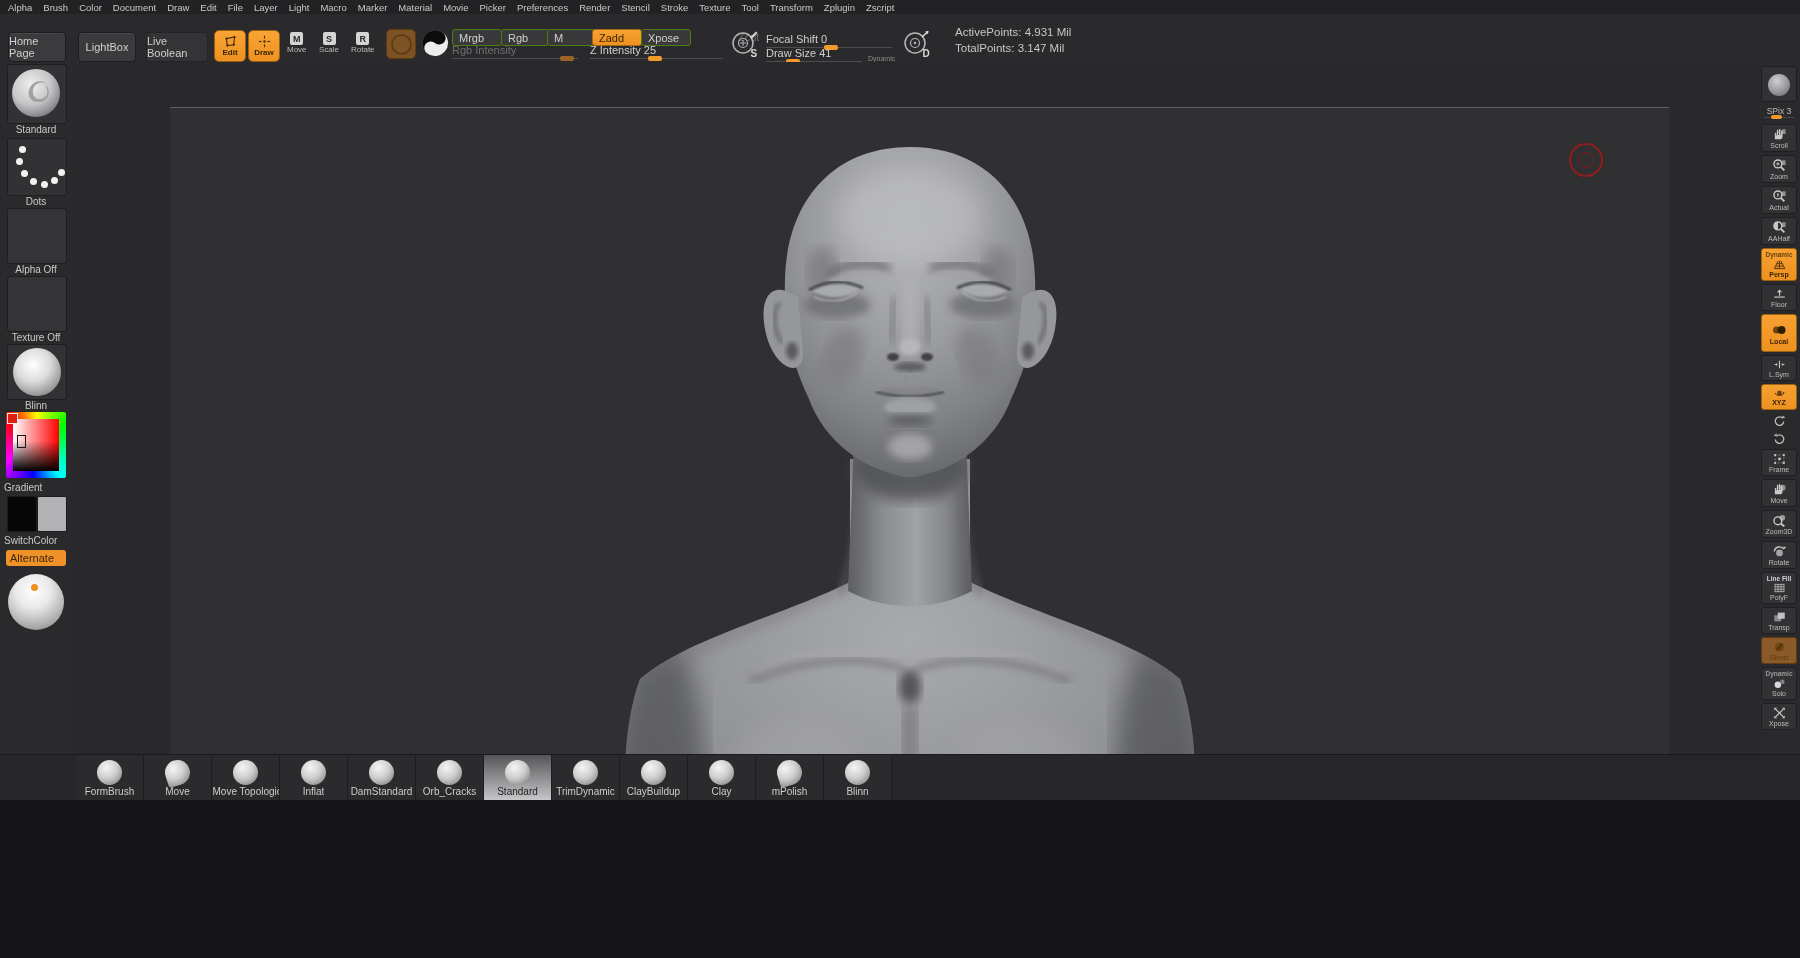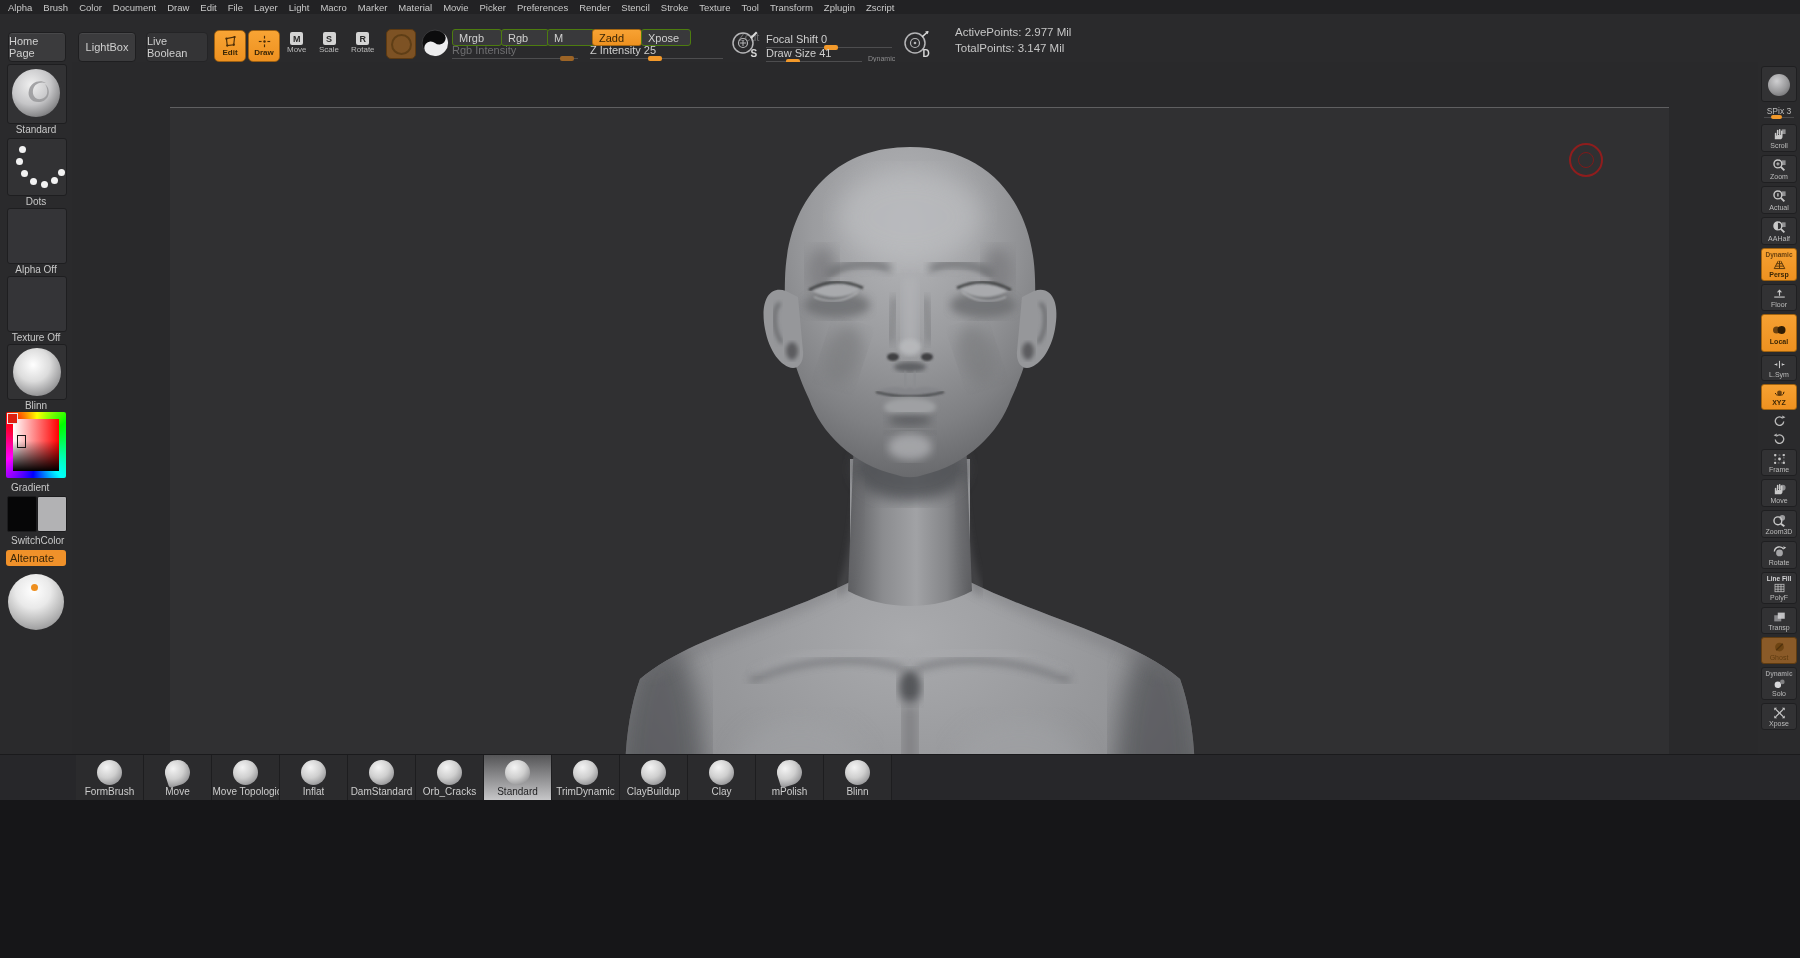--- a/index.html
+++ b/index.html
@@ -45,21 +45,21 @@
   .canvas{position:absolute;left:72px;top:62px;right:42px;bottom:46px;background:#29292b;}
   .document{position:absolute;left:98px;top:45px;width:1499px;height:783px;background:#303032;
             border-top:1px solid #5f5f61;border-bottom:1px solid #5f5f61;}
   .cursor{position:absolute;left:1507px;top:81px;width:36px;height:36px;pointer-events:none;}
   .cursor .o{position:absolute;left:1px;top:1px;width:30px;height:30px;border:2px solid #8f1d1d;border-radius:50%;}
   .cursor .i{position:absolute;left:9px;top:9px;width:15px;height:15px;border:1.5px solid #7d1a1a;border-radius:50%;}
   
   .leftbar{position:absolute;left:0;top:62px;width:72px;bottom:46px;background:#2a2a2c;}
   .lp{position:absolute;left:7px;width:58px;background:#323234;border:1px solid #1e1e20;border-radius:3px;overflow:hidden;}
   .lp-label{position:absolute;left:0;width:72px;text-align:center;font-size:10px;color:#c8c8c8;}
-  .lp-label.left{text-align:left;padding-left:11px;box-sizing:border-box;}
+  .lp-label.left{text-align:left;padding-left:4px;box-sizing:border-box;}
   .dots{position:relative;}
   .dots u{position:absolute;width:7px;height:7px;border-radius:50%;background:#f2f2f2;}
   .swatch{position:absolute;width:28px;height:34px;border:1px solid #1c1c1e;border-radius:2px;}
   .alt-btn{position:absolute;left:6px;width:60px;height:16px;background:#f0912a;border-radius:3px;
            font-size:11px;color:#3c2708;display:flex;align-items:center;padding-left:4px;box-sizing:border-box;}
   .sphere-prev{position:absolute;left:8px;width:56px;height:56px;border-radius:50%;
      background:radial-gradient(circle at 45% 30%, #ffffff, #e9e9e9 35%, #bcbcbc 62%, #868688 92%);}
   .sphere-prev u{position:absolute;left:23px;top:10px;width:7px;height:7px;border-radius:50%;background:#ee8f1f;}
   .blinn{width:48px;height:48px;border-radius:50%;margin:3px auto;
      background:radial-gradient(circle at 42% 35%, #ffffff, #dcdcdc 40%, #8e8e90 78%, #59595b 100%);}
@@ -261,21 +261,21 @@
           <circle cx="13" cy="14" r="10" fill="none" stroke="#b5b5b7" stroke-width="1.5"></circle>
           <circle cx="13" cy="14" r="4.5" fill="none" stroke="#b5b5b7" stroke-width="1.2"></circle>
           <circle cx="13" cy="14" r="1.3" fill="#b5b5b7"></circle>
           <line x1="20" y1="8" x2="26" y2="2.5" stroke="#d9d9d9" stroke-width="1.6"></line>
           <path d="M26.5 2l-3.4.6 2.7 2.7z" fill="#d9d9d9"></path>
           <text x="20.5" y="28" font-size="10" font-weight="bold" fill="#d9d9d9">D</text>
         </svg>
     </div>
 
     <div class="tb points" style="left:955px;top:10px;">
-      <div>ActivePoints: 2.977 Mil</div>
+      <div>ActivePoints: 4.931 Mil</div>
       <div>TotalPoints: 3.147 Mil</div>
     </div>
   </div>
 
   <div class="dividers">
     <b></b>
       <b></b>
       <b></b>
       <b></b>
       <b></b>

